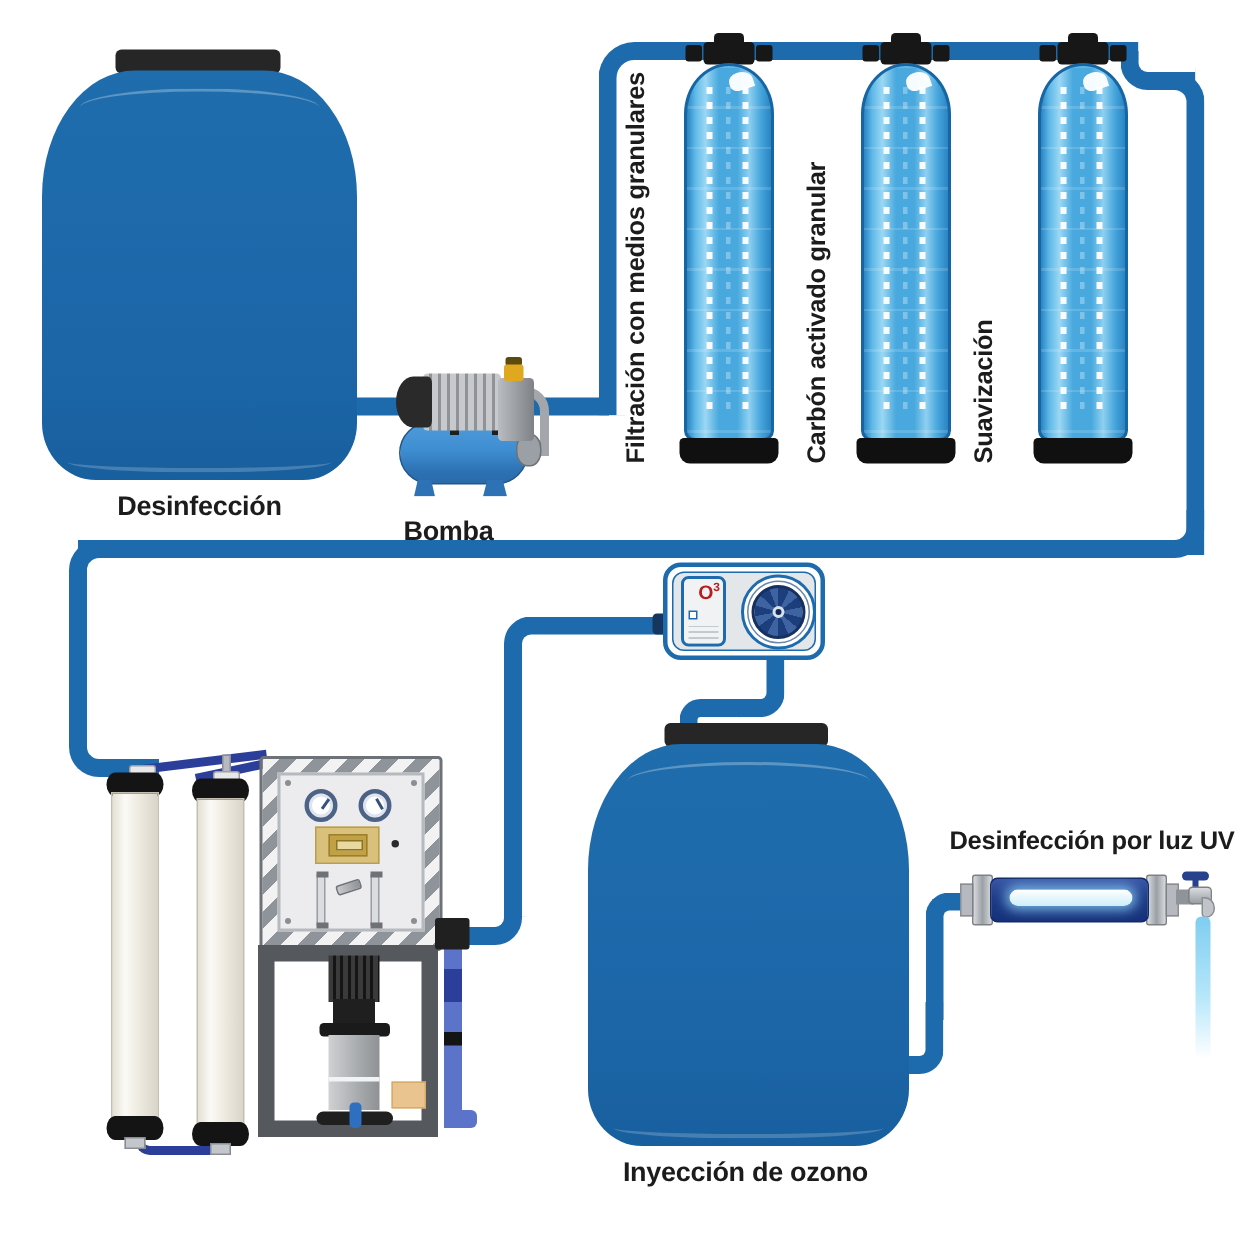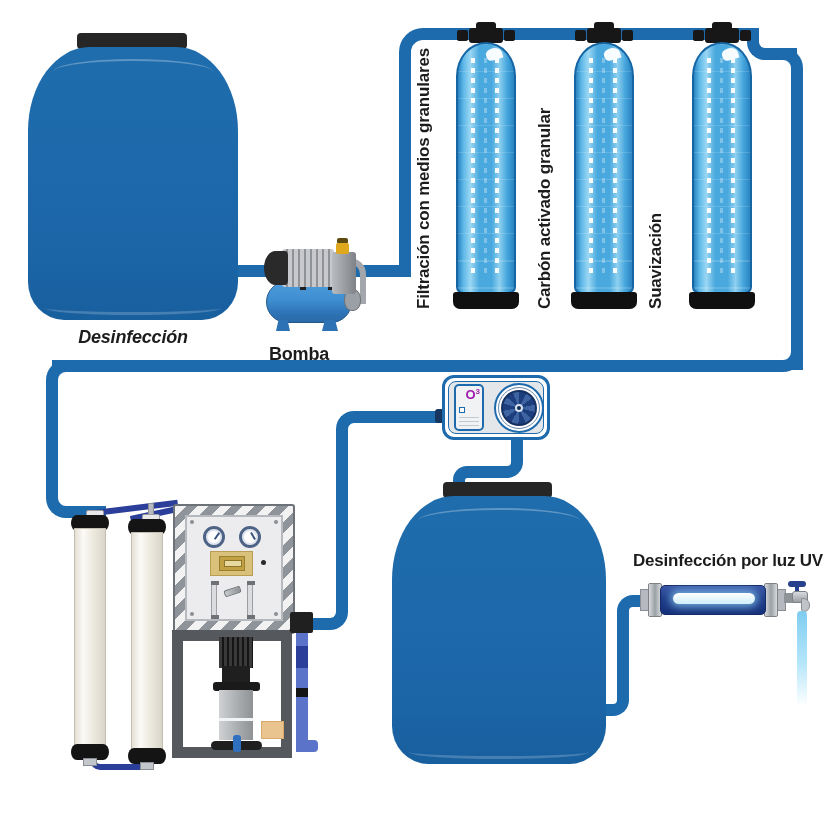--- a/index.html
+++ b/index.html
@@ -73,21 +73,21 @@
   <div class="pc br bb" style="left:475px;top:437px;width:48px;height:41px;border-bottom-right-radius:16px;"></div>
   <div class="pc bl bt" style="left:453px;top:466px;width:40px;height:34px;border-top-left-radius:14px;"></div>
   <div class="pc br bb" style="left:592px;top:668px;width:37px;height:48px;border-bottom-right-radius:16px;"></div>
   <div class="pc bl bt" style="left:617px;top:595px;width:43px;height:85px;border-top-left-radius:16px;"></div>
 
   <div class="jugcap" style="left:77px;top:33px;width:110px;height:16px;"></div>
   <div class="jug" style="left:28px;top:47px;width:210px;height:273px;">
     <div class="jug-shine" style="top:12px;"></div>
     <div class="jug-rim"></div>
   </div>
-  <div class="lbl" style="left:43px;top:327px;width:180px;font-style:italic;">Desinfección</div>
+  <div class="lbl" style="left:43px;top:327px;width:180px;">Desinfección</div>
 
   <div class="abs" style="left:266px;top:281px;width:86px;height:42px;background:linear-gradient(180deg,#4f9bd9 0%,#3e8ed2 45%,#2d72b4 80%,#2a6aa9 100%);border:1px solid #22578a;border-radius:21px;"></div>
   <div class="abs" style="left:300px;top:274px;width:34px;height:16px;border:6px solid #1f1f1f;border-bottom:none;border-radius:10px 10px 0 0;"></div>
   <div class="abs" style="left:276px;top:320px;width:14px;height:11px;background:#2d72b4;clip-path:polygon(18% 0,82% 0,100% 100%,0 100%);"></div>
   <div class="abs" style="left:322px;top:320px;width:16px;height:11px;background:#2d72b4;clip-path:polygon(18% 0,82% 0,100% 100%,0 100%);"></div>
   <div class="abs" style="left:344px;top:258px;width:22px;height:46px;border-right:6px solid #a3a7ac;border-top:6px solid #a3a7ac;border-top-right-radius:16px;"></div>
   <div class="abs" style="left:344px;top:289px;width:17px;height:22px;background:#9aa0a6;border-radius:45%;border:1px solid #6e7276;"></div>
   <div class="abs" style="left:282px;top:249px;width:52px;height:38px;background:repeating-linear-gradient(90deg,#c7c9cc 0 4px,#8f9296 4px 6px);border-radius:3px;"></div>
   <div class="abs" style="left:264px;top:251px;width:24px;height:34px;background:#2a2a2a;border-radius:48% 12% 12% 48% / 50% 14% 14% 50%;"></div>
   <div class="abs" style="left:332px;top:252px;width:24px;height:42px;background:linear-gradient(90deg,#b9bcc0,#7e8287);border-radius:3px;"></div>
@@ -138,21 +138,21 @@
   </div>
 
   <div class="rlbl" style="left:434px;top:289px;width:268px;">Filtración con medios granulares</div>
   <div class="rlbl" style="left:555px;top:289px;width:198px;">Carbón activado granular</div>
   <div class="rlbl" style="left:666px;top:289px;width:98px;">Suavización</div>
 
   <div class="abs" style="left:435px;top:409px;width:10px;height:14px;background:#16365f;border-radius:3px 0 0 3px;"></div>
   <div class="abs" style="left:442px;top:375px;width:108px;height:65px;background:#fff;border:3px solid #1d6bad;border-radius:12px;">
     <div class="abs" style="left:3px;top:3px;width:96px;height:53px;background:#e3e7ea;border:1px solid #1d6bad;border-radius:8px;"></div>
     <div class="abs" style="left:9px;top:6px;width:30px;height:47px;background:#f0f2f4;border:2px solid #1d6bad;border-radius:5px;">
-      <div class="abs" style="right:2px;top:1px;font-size:13px;font-weight:bold;color:#a21caf;"><span>O</span><sup style="font-size:8px;">3</sup></div>
+      <div class="abs" style="right:2px;top:1px;font-size:13px;font-weight:bold;color:#b91c1c;"><span>O</span><sup style="font-size:8px;">3</sup></div>
       <div class="abs" style="left:3px;top:21px;width:6px;height:6px;border:1px solid #1d6bad;background:#fff;"></div>
       <div class="abs" style="left:3px;top:31px;width:20px;height:12px;background:repeating-linear-gradient(180deg,#c2cad0 0 1px,transparent 1px 4px);"></div>
     </div>
     <div class="abs" style="left:49px;top:5px;width:50px;height:50px;background:#fff;border:2px solid #1d6bad;border-radius:50%;">
       <div class="abs" style="left:2px;top:2px;width:42px;height:42px;border:1px solid #6b87ab;border-radius:50%;"></div>
       <div class="abs" style="left:5px;top:5px;width:36px;height:36px;border-radius:50%;background:repeating-conic-gradient(#1c3e7c 0deg 26deg,#3d63a0 26deg 52deg);border:2px solid #16305f;"></div>
       <div class="abs" style="left:19px;top:19px;width:8px;height:8px;border-radius:50%;background:#0f2a55;border:2px solid #d8e2ee;"></div>
     </div>
   </div>
 
@@ -219,20 +219,21 @@
     <div class="abs" style="left:0;top:58px;width:12px;height:9px;background:#141414;"></div>
   </div>
   <div class="abs" style="left:304px;top:740px;width:14px;height:12px;background:#5b74c9;border-radius:0 4px 4px 0;"></div>
   <div class="abs" style="left:290px;top:612px;width:23px;height:21px;background:#202020;border-radius:2px;"></div>
 
   <div class="jugcap" style="left:443px;top:482px;width:109px;height:16px;"></div>
   <div class="jug" style="left:392px;top:496px;width:214px;height:268px;">
     <div class="jug-shine" style="top:12px;"></div>
     <div class="jug-rim"></div>
   </div>
+  <div class="lbl" style="left:397px;top:771px;width:200px;">Inyección de ozono</div>
 
   <div class="lbl" style="left:633px;top:551px;width:178px;font-size:17px;">Desinfección por luz UV</div>
   <div class="abs" style="left:640px;top:589px;width:10px;height:22px;background:#b6bac0;border:1px solid #8a8e92;"></div>
   <div class="abs" style="left:777px;top:589px;width:9px;height:22px;background:#b6bac0;border:1px solid #8a8e92;"></div>
   <div class="abs" style="left:648px;top:583px;width:14px;height:34px;background:linear-gradient(90deg,#d9dbde,#9aa0a5,#d9dbde);border:1px solid #7e8287;border-radius:2px;"></div>
   <div class="abs" style="left:764px;top:583px;width:14px;height:34px;background:linear-gradient(90deg,#d9dbde,#9aa0a5,#d9dbde);border:1px solid #7e8287;border-radius:2px;"></div>
   <div class="abs" style="left:660px;top:585px;width:106px;height:30px;background:linear-gradient(180deg,#3a57a8 0%,#1e3c88 45%,#16307a 100%);border:1px solid #122a66;border-radius:5px;">
     <div class="abs" style="left:12px;top:7px;width:82px;height:11px;background:linear-gradient(180deg,#ffffff,#cdeefb);border-radius:6px;box-shadow:0 0 8px 3px rgba(140,210,245,.75);"></div>
   </div>
 

